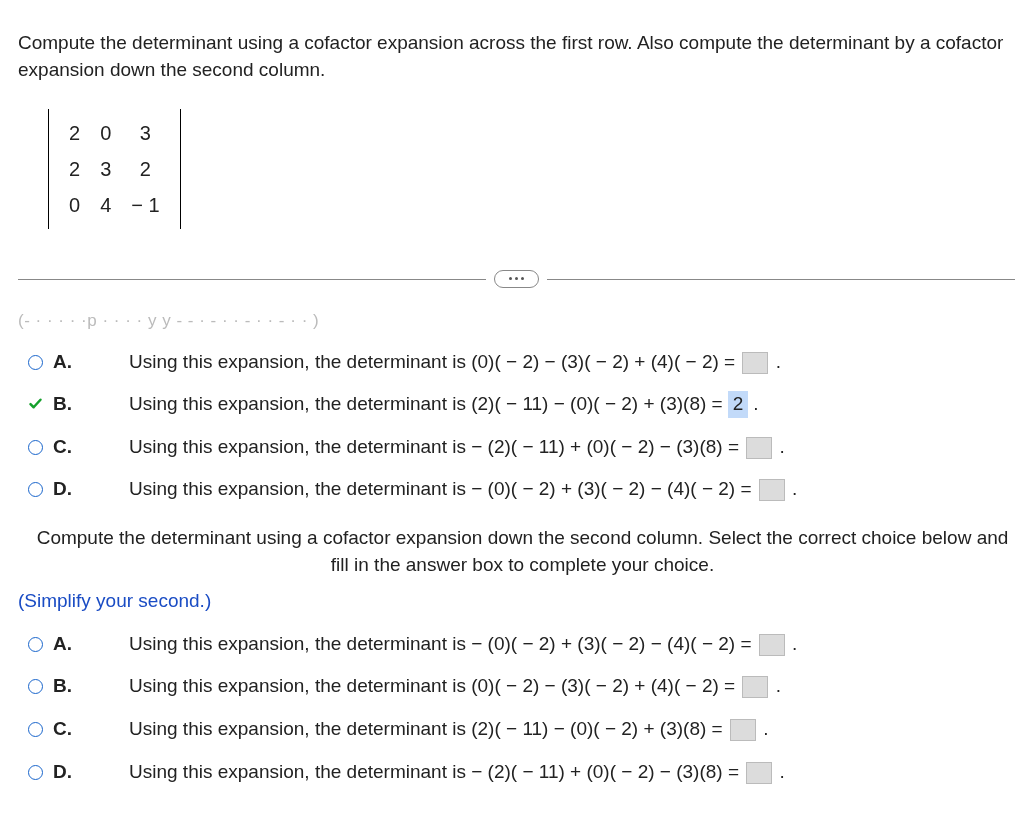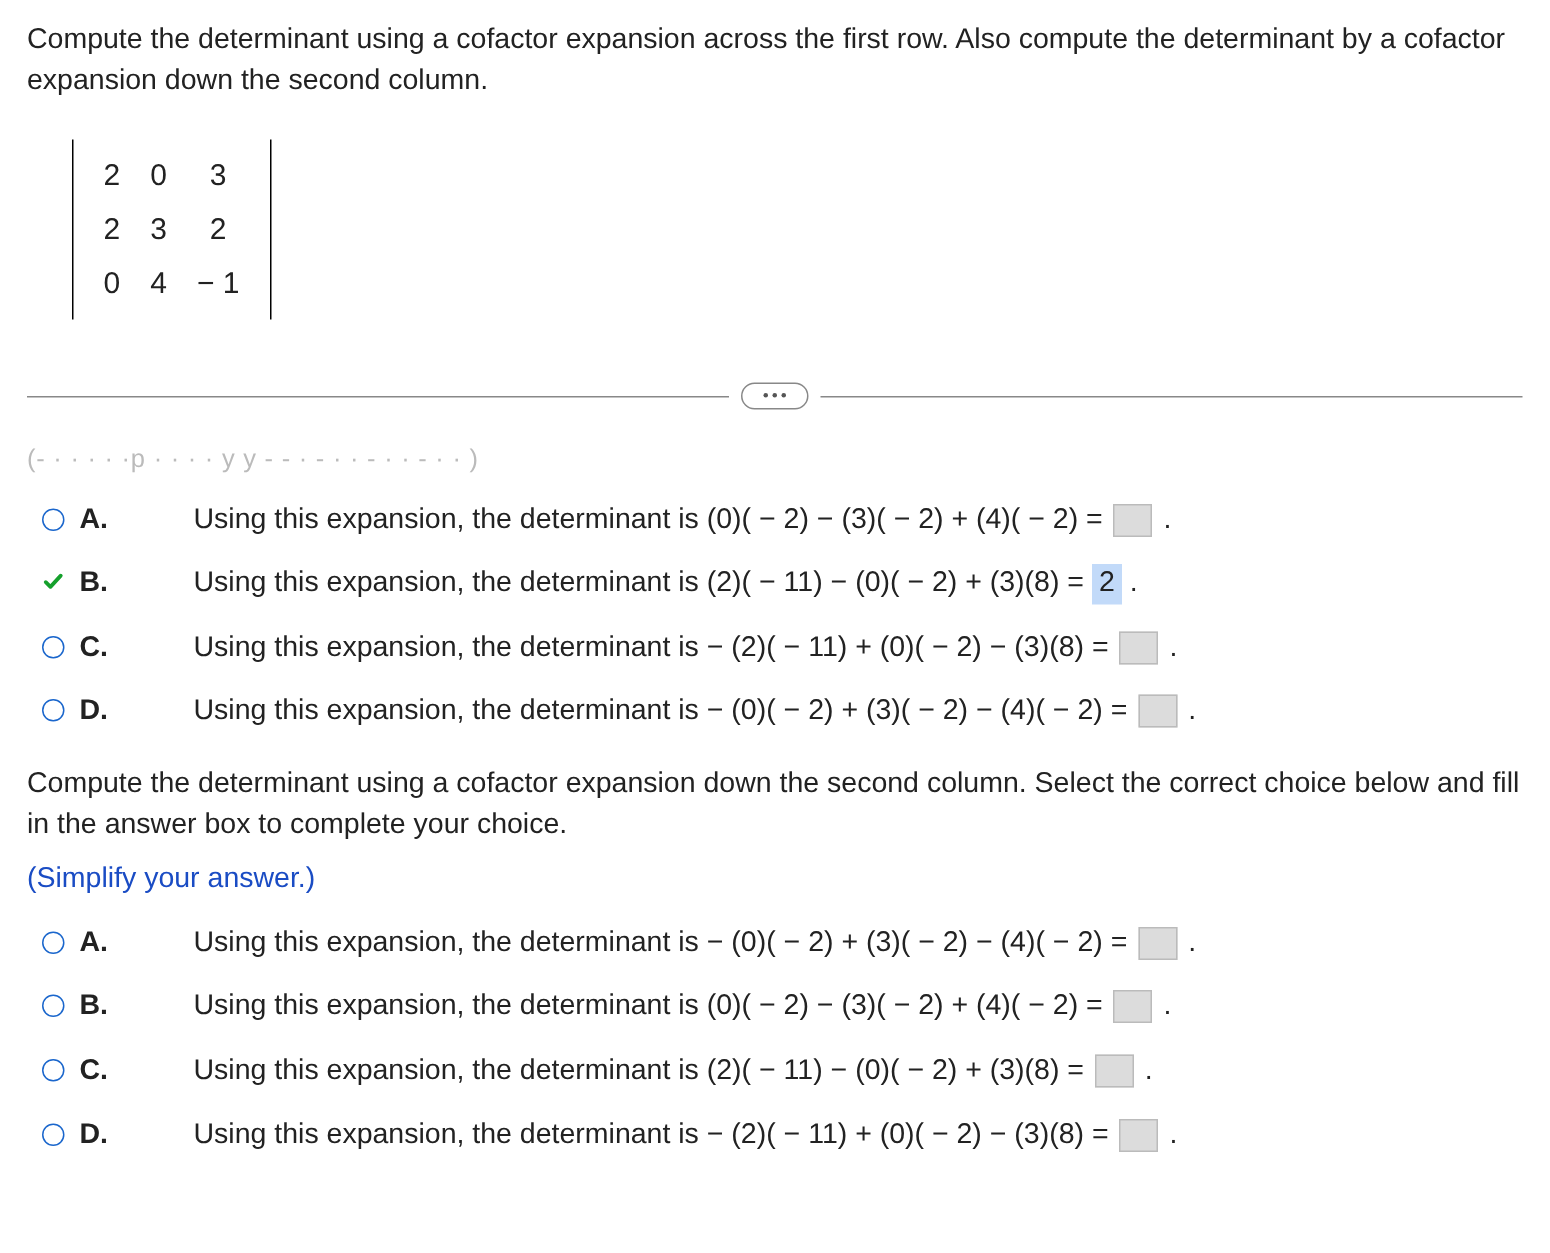--- a/index.html
+++ b/index.html
@@ -5,21 +5,21 @@
     * { box-sizing: border-box; margin: 0; padding: 0; }
     body {
       font-family: Arial, Helvetica, sans-serif;
       font-size: 19px;
       color: #222;
       background: #fff;
       padding: 14px 18px;
       width: 1033px;
       line-height: 1.4;
     }
-    .question-text { margin-bottom: 18px; }
+    .question-text { margin-bottom: 18px; margin-top: 16px; }
     .matrix-wrapper { margin: 8px 0 24px 30px; display: inline-block; }
     .matrix {
       border-left: 1.5px solid #000;
       border-right: 1.5px solid #000;
       padding: 6px 10px;
     }
     .matrix table { border-collapse: collapse; }
     .matrix td { padding: 4px 10px; text-align: center; font-size: 20px; min-width: 22px; }
     .divider-row {
       position: relative;
@@ -84,21 +84,21 @@
       margin: 0 2px;
     }
     .answer-filled {
       display: inline-block;
       min-width: 20px;
       padding: 0 4px;
       background: #c2daf9;
       text-align: center;
       vertical-align: baseline;
     }
-    .section-text { margin: 22px 0 10px 0; }
+    .section-text { margin: 22px 0 10px 12px; text-align: center; }
     .simplify-note { color: #1a4cc4; margin-bottom: 8px; }
   </style>
 </head>
 <body>
 
 
 
 <div class="question-text">Compute the determinant using a cofactor expansion across the first row. Also compute the determinant by a cofactor expansion down the second column.</div>
 
 <div class="matrix-wrapper">
@@ -172,21 +172,21 @@
     <span class="radio"></span>
     <span class="choice-label">D.</span>
     <span class="choice-text">
       <span>Using this expansion, the determinant is  − (0)( − 2) + (3)( − 2) − (4)( − 2) = </span><span class="answer-box"></span> .
     </span>
   </div>
 
 </div>
 
 <div class="section-text">Compute the determinant using a cofactor expansion down the second column. Select the correct choice below and fill in the answer box to complete your choice.</div>
-<div class="simplify-note">(Simplify your answer.)</div>
+<div class="simplify-note">(Simplify your second.)</div>
 
 
 <div class="choice-block">
 
   <div class="choice">
     <span class="radio"></span>
     <span class="choice-label">A.</span>
     <span class="choice-text">
       <span>Using this expansion, the determinant is  − (0)( − 2) + (3)( − 2) − (4)( − 2) = </span><span class="answer-box"></span> .
     </span>

